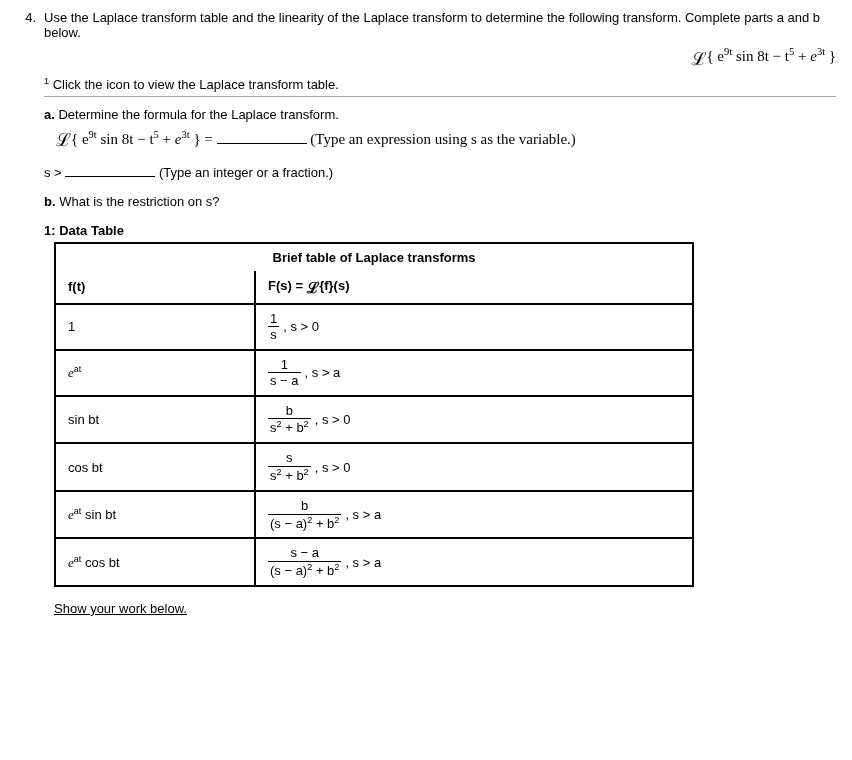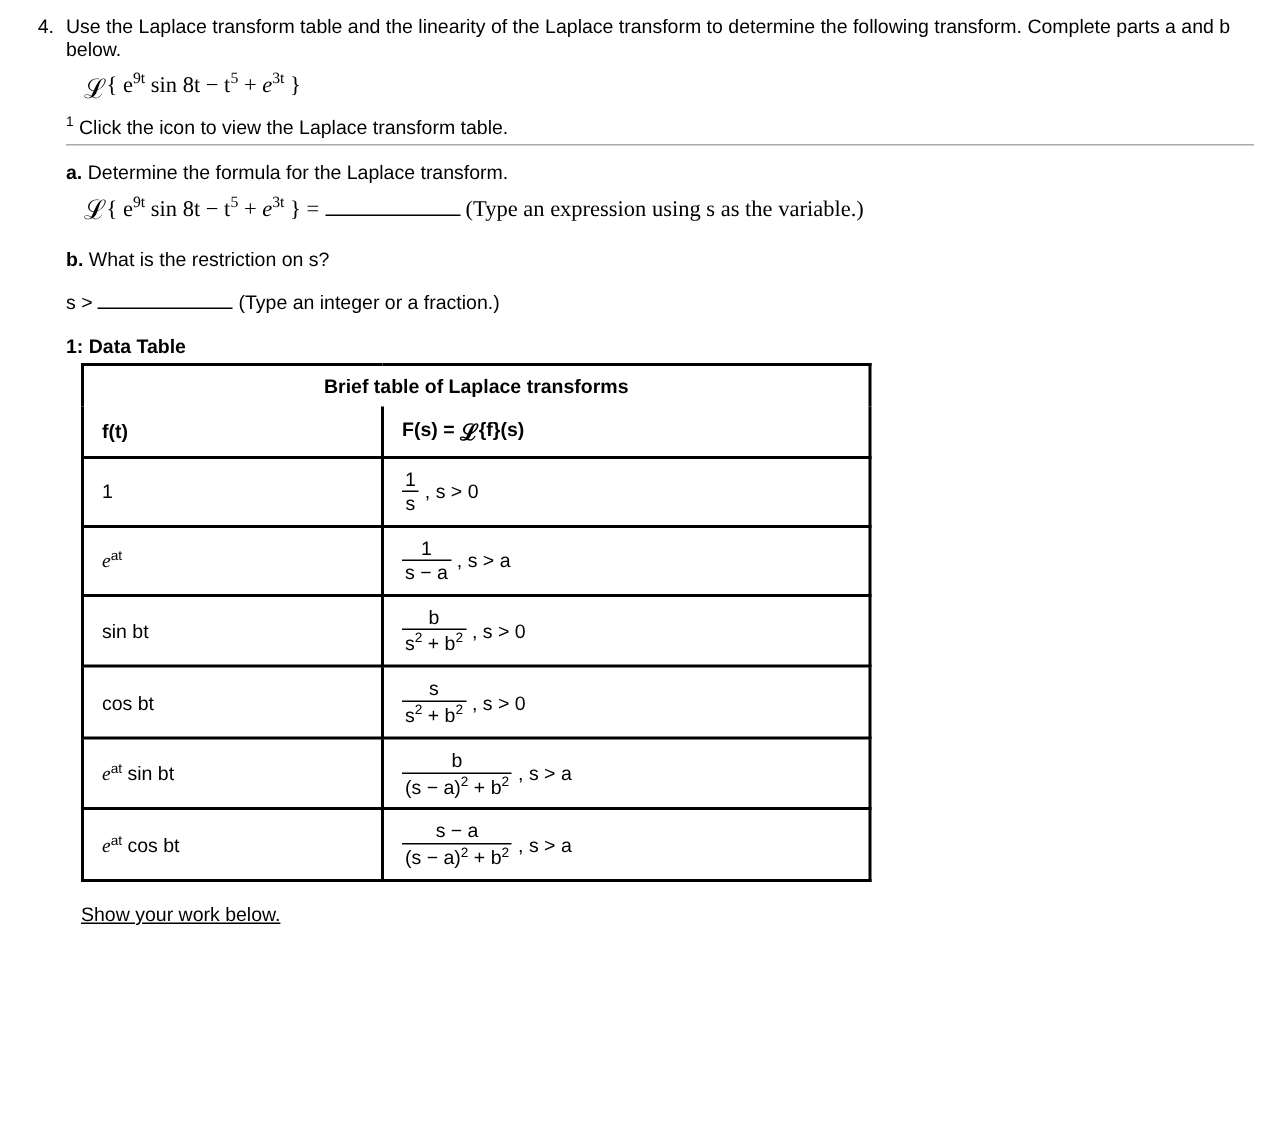--- a/index.html
+++ b/index.html
@@ -11,20 +11,21 @@
     color: #000;
     width: 852px;
   }
   .question-row { display: flex; gap: 8px; }
   .qnum { min-width: 20px; text-align: right; }
   .qbody { flex: 1; }
   .expr {
     font-family: 'Times New Roman', serif;
     font-size: 15px;
     padding: 6px 0 6px 12px;
+    text-align: right;
   }
   .cursive-L {
     font-family: 'Brush Script MT', cursive;
     font-size: 18px;
     display: inline-block;
     vertical-align: middle;
   }
   .sup { font-size: 0.7em; vertical-align: super; }
   .footnote-link { cursor: pointer; }
   hr.thin { border: none; border-top: 1px solid #aaa; margin: 4px 0; }
@@ -33,21 +34,21 @@
     display: inline-block;
     border-bottom: 1px solid #000;
     min-width: 90px;
     height: 14px;
     vertical-align: baseline;
   }
   .part { margin: 8px 0; line-height: 1.6; }
   .sect-label { margin: 10px 0 4px 0; font-weight: bold; }
   table.ltable {
     border-collapse: collapse;
-    width: 527px;
+    width: 640px;
     margin-left: 10px;
   }
   table.ltable td, table.ltable th {
     border: 2px solid #000;
     padding: 6px 12px;
     font-family: Arial, sans-serif;
     font-size: 13px;
     vertical-align: middle;
   }
   table.ltable .header-row td {
@@ -106,28 +107,28 @@
       <span class="bold">a.</span>
       <span>Determine the formula for the Laplace transform.</span><br>
       <span class="expr" style="padding-left:12px;">
         <span class="cursive-L">ℒ</span><span>{ e<span class="sup">9t</span> sin 8t − t<span class="sup">5</span> + <span class="ital">e</span><span class="sup">3t</span> } =</span>
         <span class="fill"></span>
         <span>(Type an expression using s as the variable.)</span>
       </span>
     </div>
 
     <div class="part">
-      <span class="bold">b.</span>
-      <span>What is the restriction on s?</span>
+      <span>s &gt;</span>
+      <span class="fill"></span>
+      <span>(Type an integer or a fraction.)</span>
     </div>
 
     <div class="part">
-      <span>s &gt;</span>
-      <span class="fill"></span>
-      <span>(Type an integer or a fraction.)</span>
+      <span class="bold">b.</span>
+      <span>What is the restriction on s?</span>
     </div>
 
     <div class="sect-label">1: Data Table</div>
 
     <table class="ltable">
       <tbody>
           <tr class="header-row">
         <td colspan="2">Brief table of Laplace transforms</td>
       </tr>
       <tr class="sub-header">

